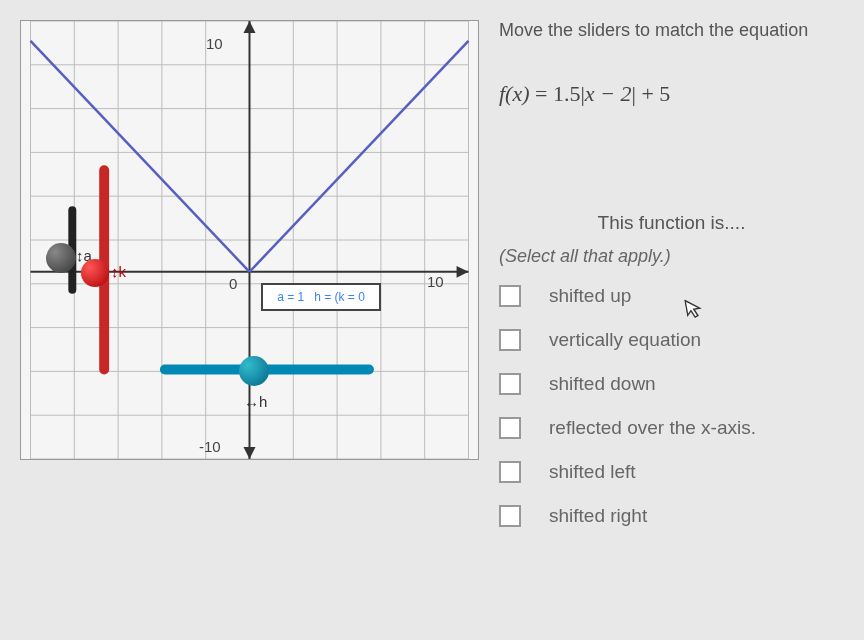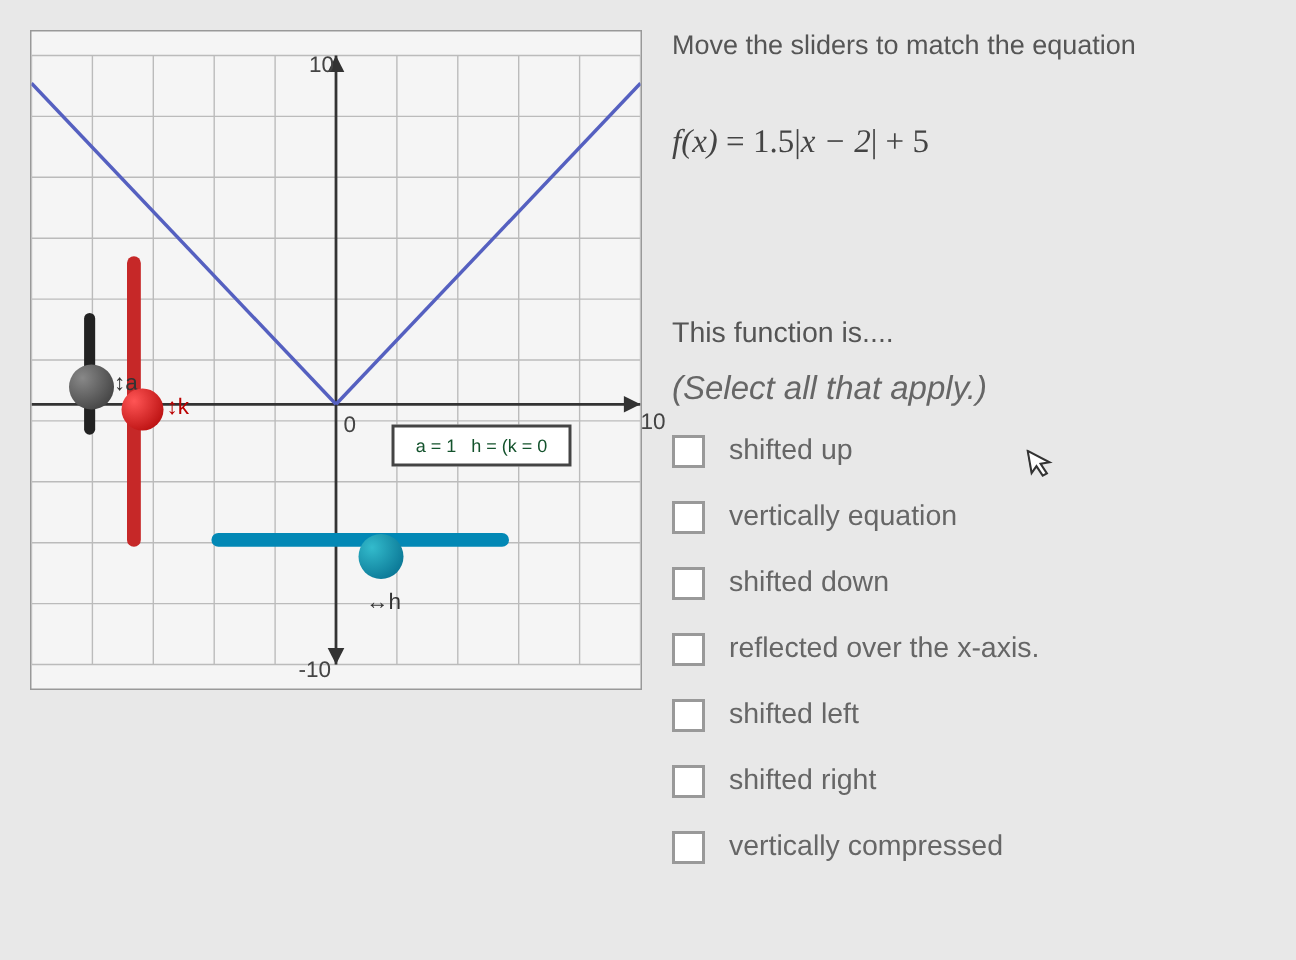--- a/index.html
+++ b/index.html
@@ -5,42 +5,42 @@
     * { box-sizing: border-box; margin: 0; padding: 0; }
     body {
       font-family: Arial, Helvetica, sans-serif;
       background: #e8e8e8;
       width: 864px;
       height: 640px;
       display: flex;
       padding: 20px;
     }
     .graph-panel {
-      width: 408px;
+      width: 459px;
       height: 440px;
       position: relative;
       background: #f5f5f5;
       border: 1px solid #999;
       margin-right: 20px;
     }
     .graph-panel svg {
       position: absolute;
       top: 0; left: 0;
       width: 100%; height: 100%;
     }
     .param-box {
       position: absolute;
       left: 240px;
       top: 262px;
       width: 120px;
       height: 28px;
       background: #fff;
       border: 2px solid #444;
       font-size: 12px;
-      color: #14532d;
+      color: #3b82f6;
       display: flex;
       align-items: center;
       justify-content: center;
       gap: 10px;
     }
     .slider-a-handle {
       position: absolute;
       left: 25px;
       top: 222px;
       width: 30px;
@@ -102,24 +102,24 @@
     }
     .instruction { margin-bottom: 40px; }
     .equation {
       font-family: "Times New Roman", serif;
       font-style: italic;
       font-size: 22px;
       color: #444;
       margin-bottom: 105px;
     }
     .equation .upright { font-style: normal; }
-    .question-stem { margin-bottom: 12px; font-size: 19px; }
-    .hint { font-style: italic; margin-bottom: 18px; font-size: 22px; color: #666; }
+    .question-stem { margin-bottom: 12px; font-size: 19px; text-align: center; }
+    .hint { font-style: italic; margin-bottom: 18px; font-size: 18px; color: #666; }
     .options { display: flex; flex-direction: column; gap: 22px; }
-    .option { display: flex; align-items: center; gap: 16px; }
+    .option { display: flex; align-items: center; gap: 28px; }
     .checkbox {
       width: 22px;
       height: 22px;
       border: 2px solid #999;
       background: #fff;
       cursor: pointer;
     }
     .option-label { font-size: 19px; color: #666; }
     .cursor-icon {
       position: absolute;
@@ -230,24 +230,20 @@
       <span class="option-label">reflected over the x-axis.</span>
     </div>
     <div class="option">
       <div class="checkbox"></div>
       <span class="option-label">shifted left</span>
     </div>
     <div class="option">
       <div class="checkbox"></div>
       <span class="option-label">shifted right</span>
     </div>
-    <div class="option">
-      <div class="checkbox"></div>
-      <span class="option-label">vertically compressed</span>
-    </div>
   </div>
 </div>
 
 <div class="cursor-icon">
   <svg width="18" height="20" viewBox="0 0 18 20">
       <path d="M1 1 L1 16 L5 12 L8 19 L11 18 L8 11 L14 11 Z" fill="#fff" stroke="#333" stroke-width="1.4"></path>
     </svg>
 </div>
 
 </body></html>

